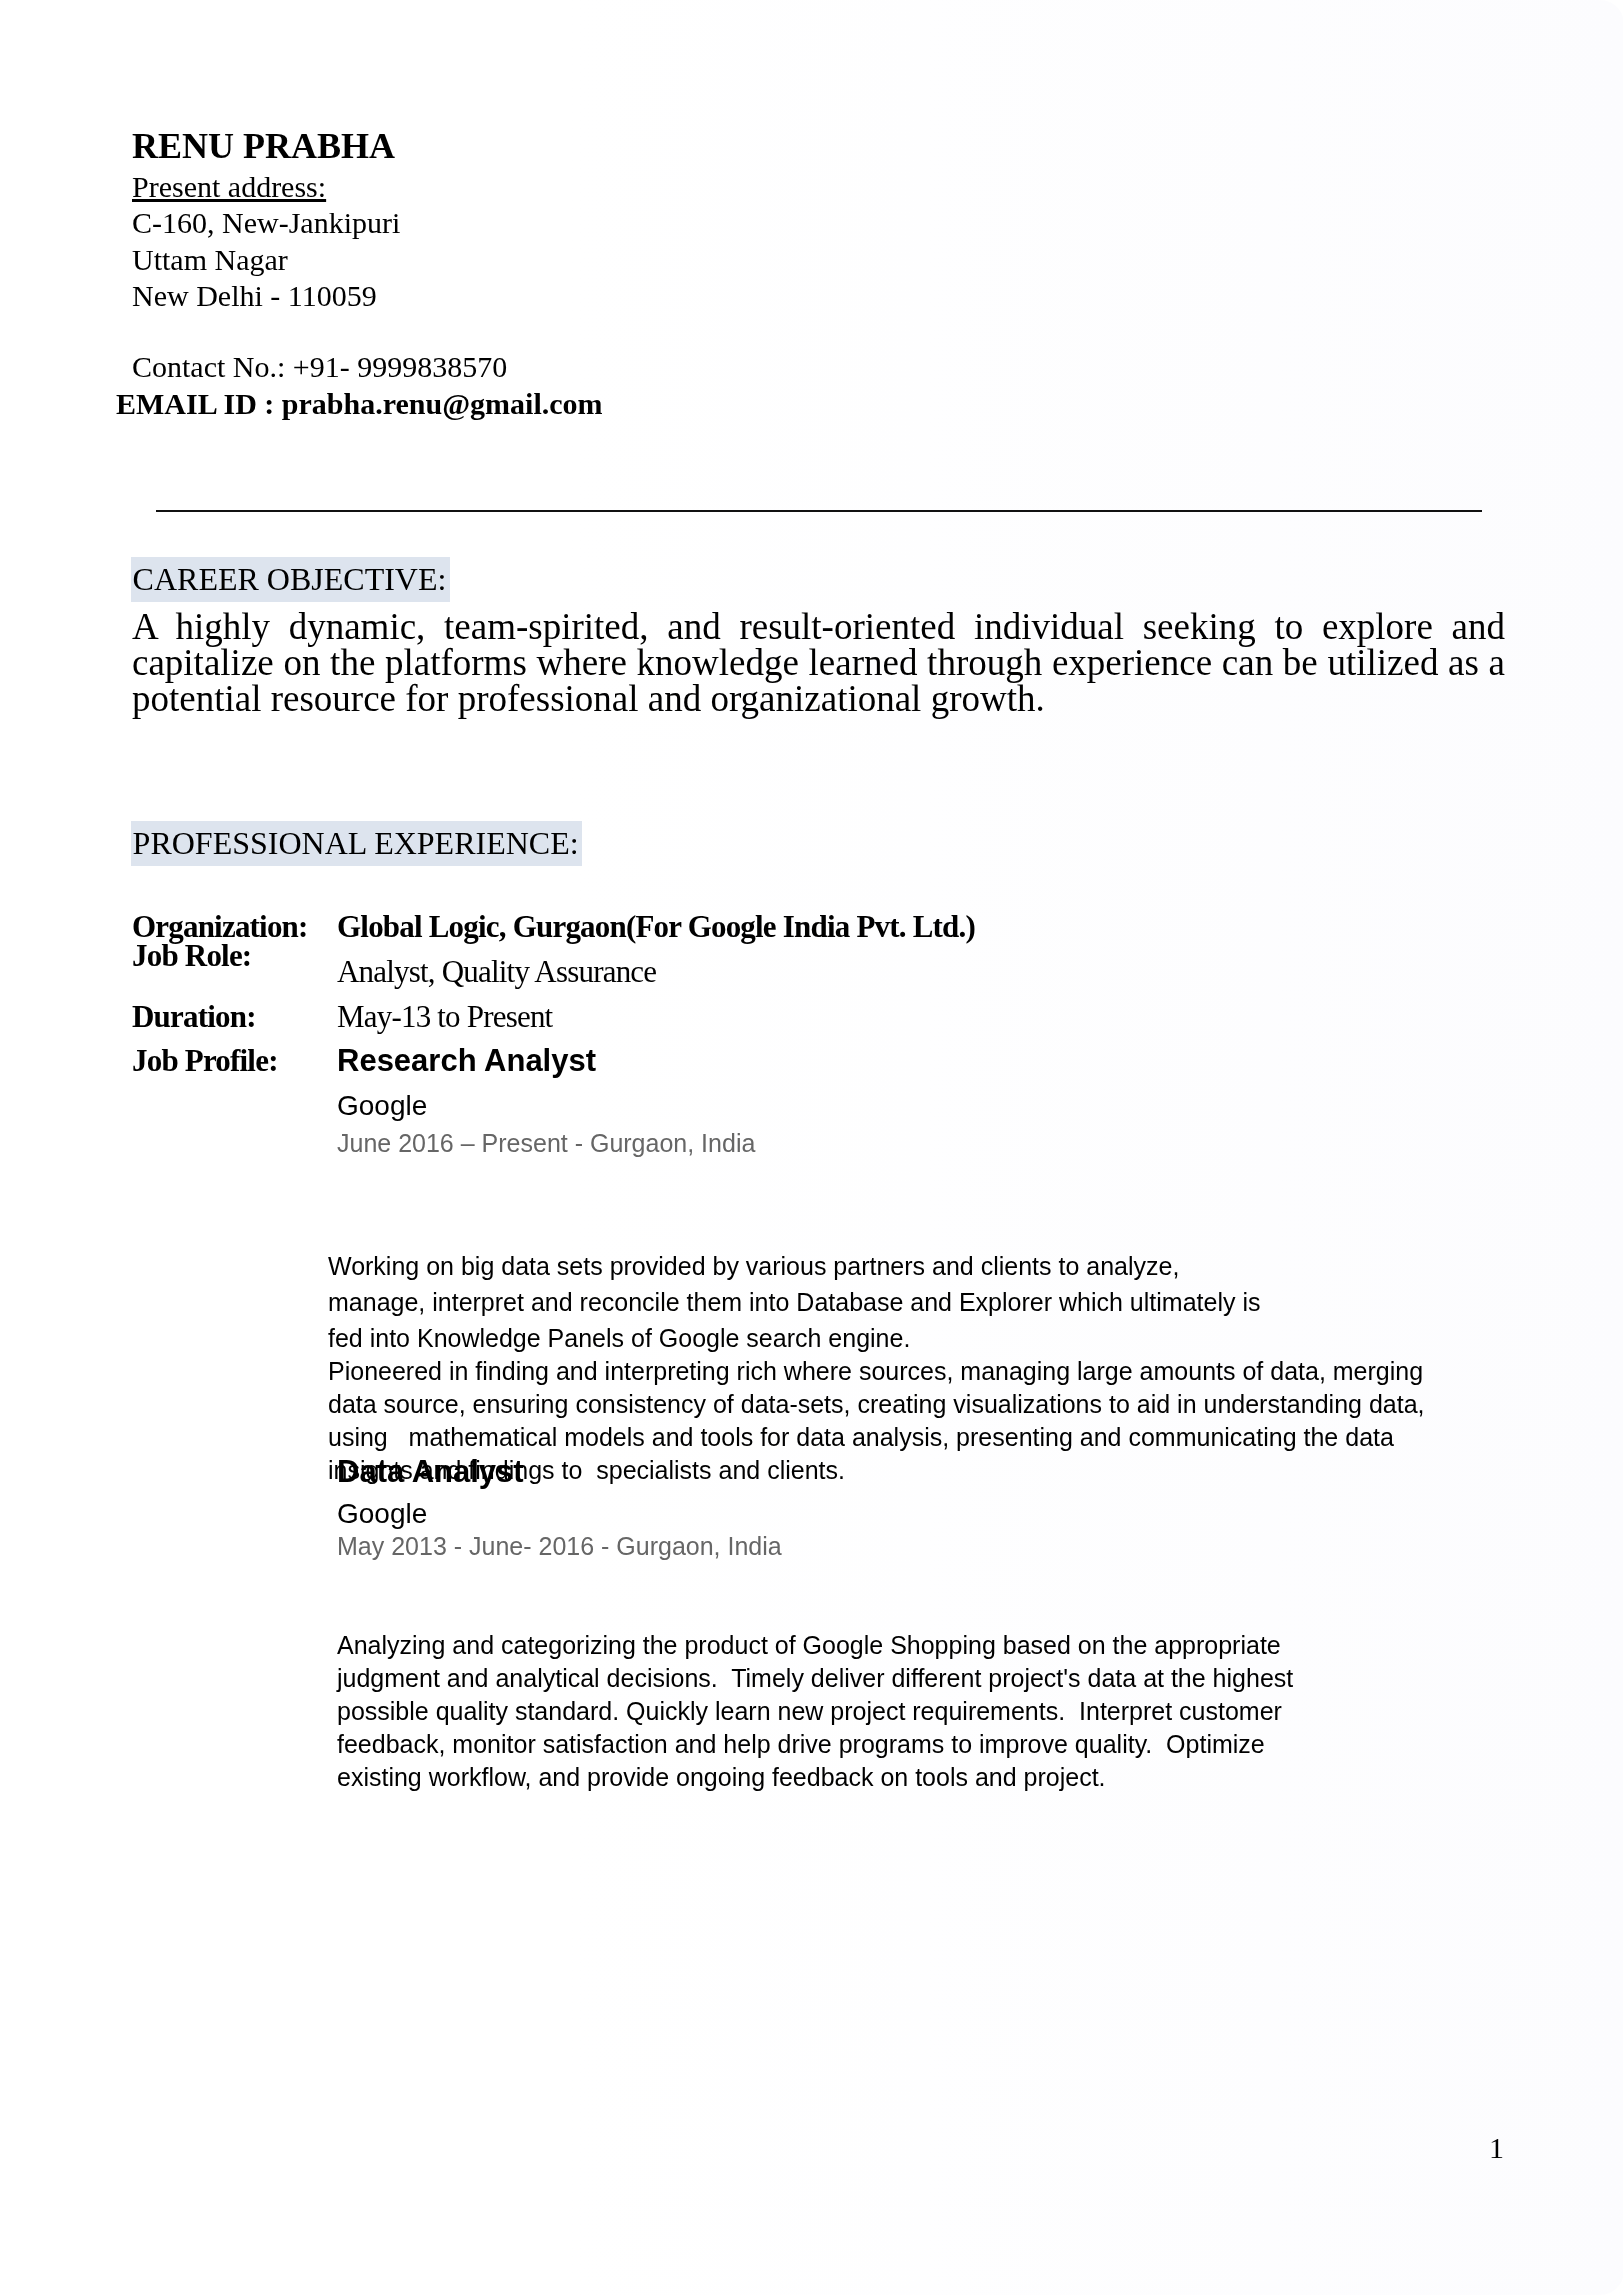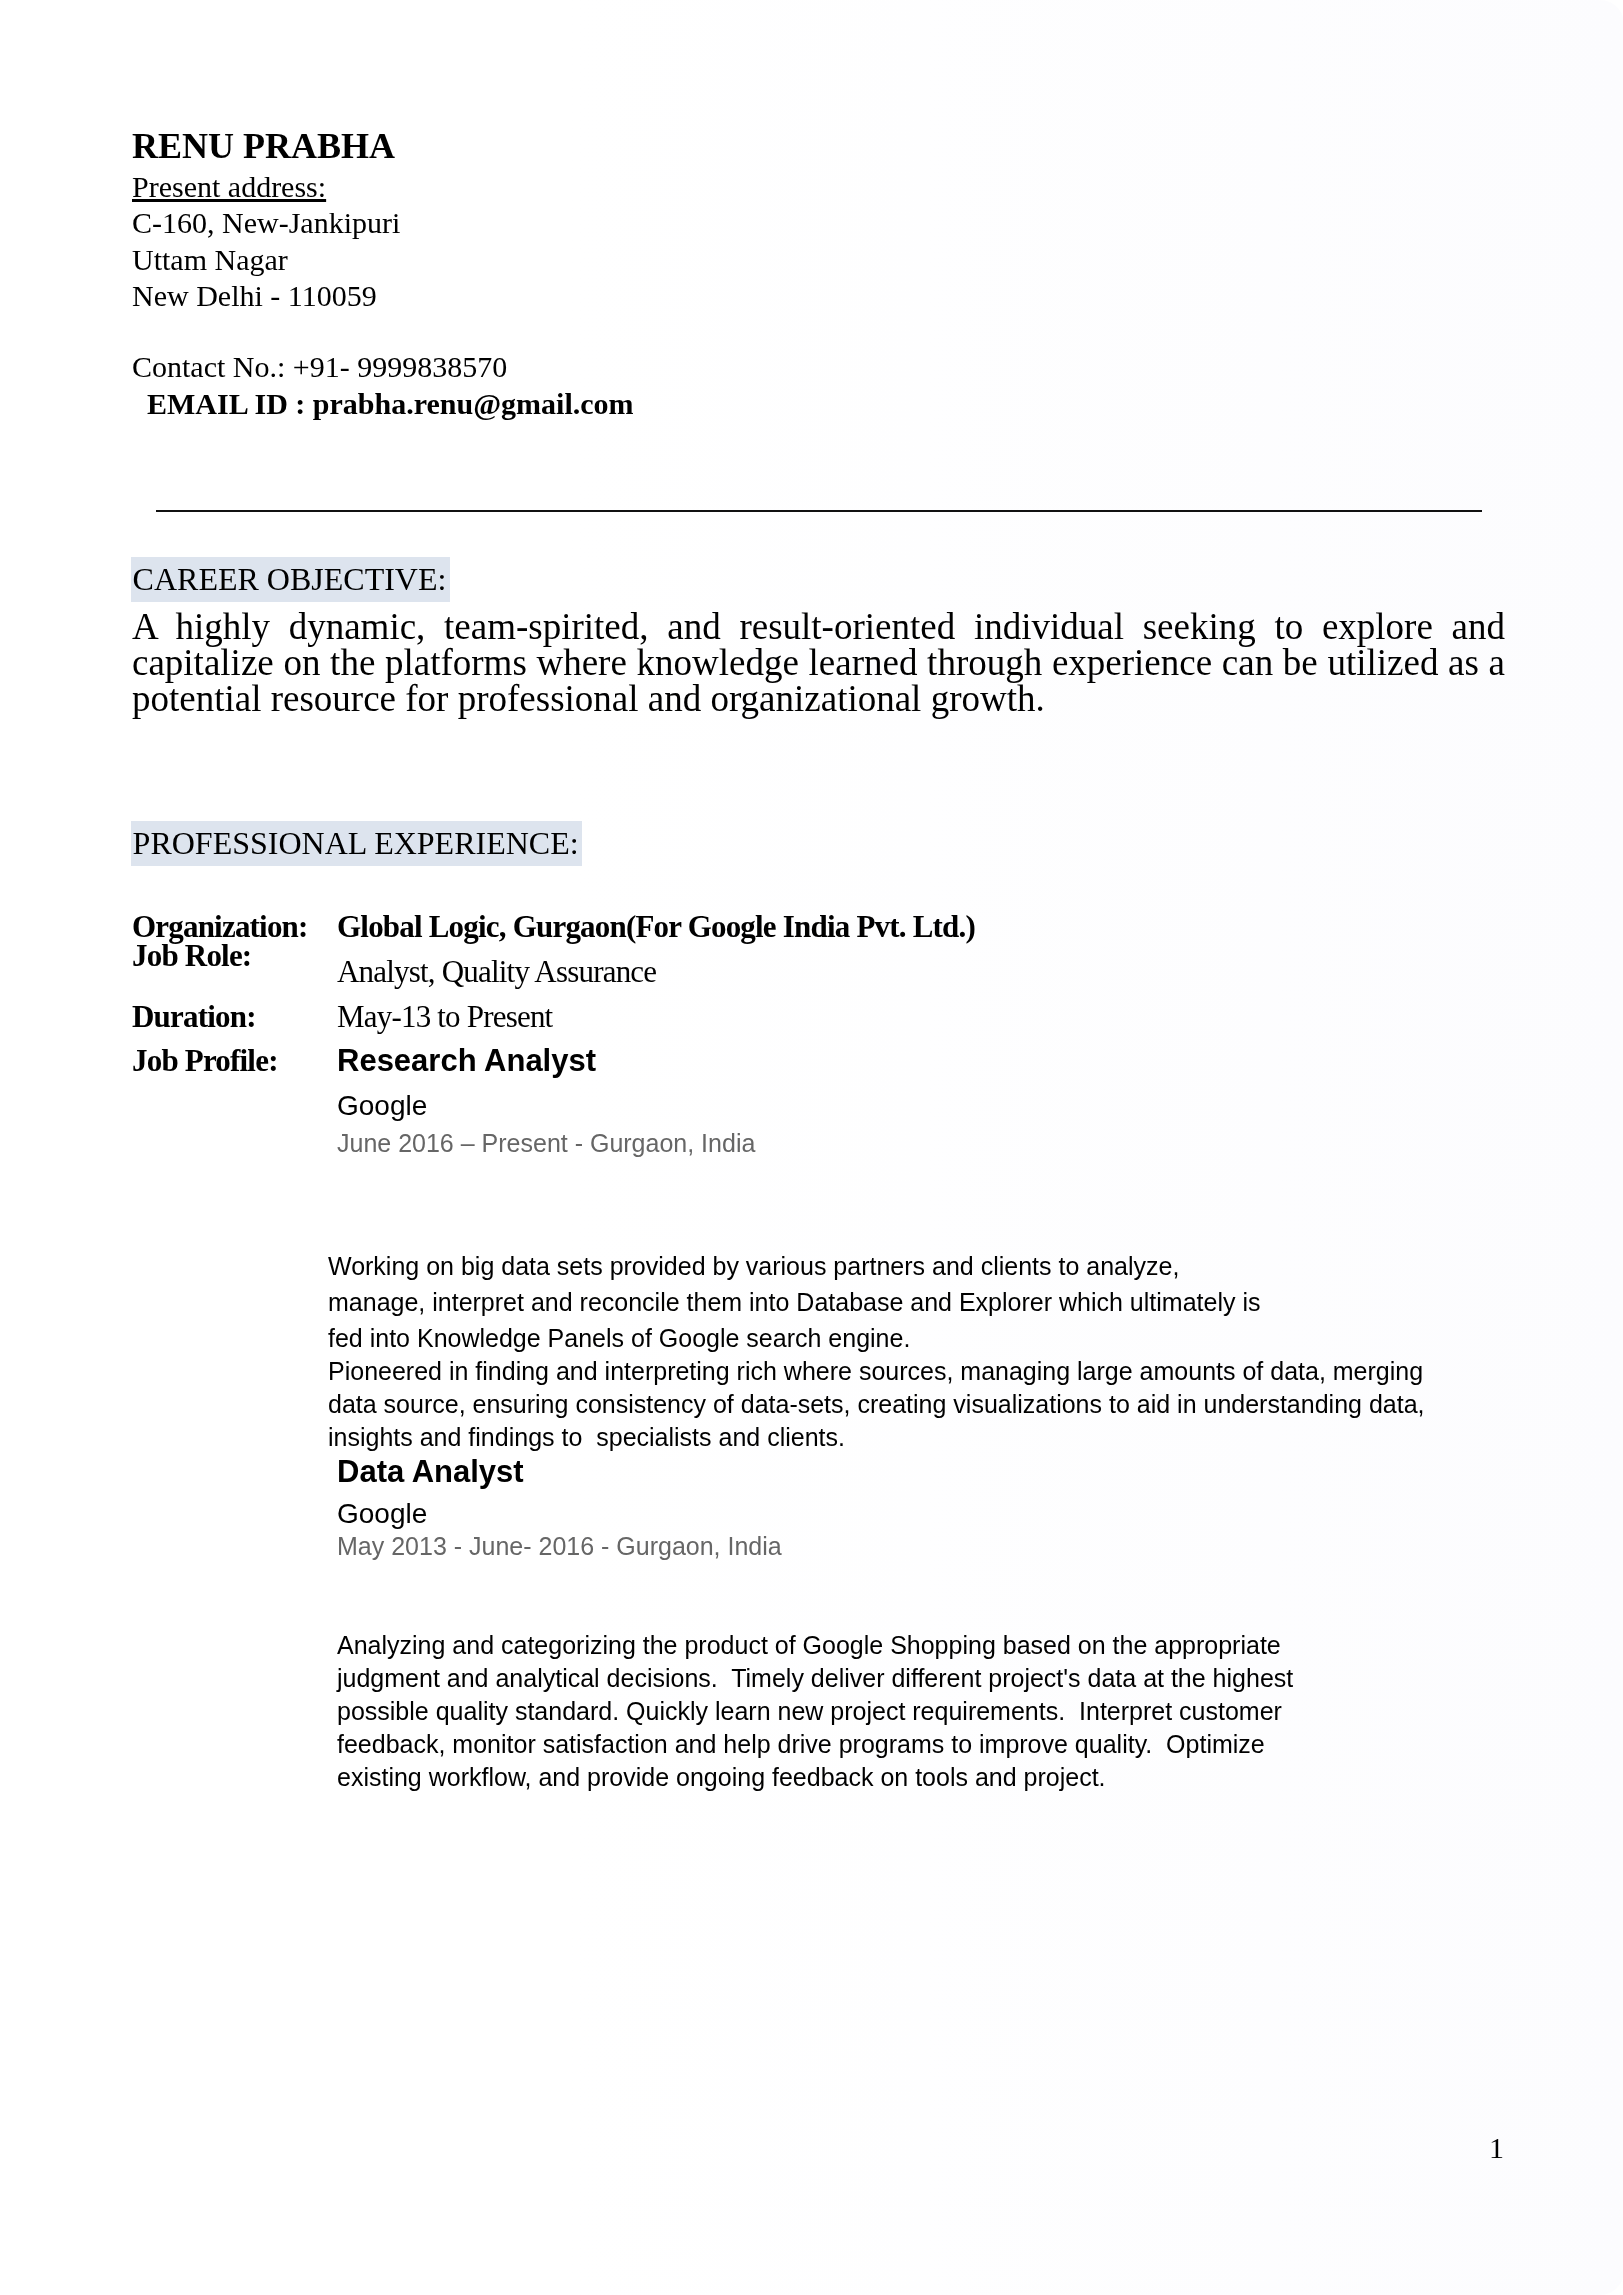--- a/index.html
+++ b/index.html
@@ -18,21 +18,21 @@
     .serif { font-family: "Liberation Serif", "DejaVu Serif", serif; }
     .sans { font-family: "Liberation Sans", "DejaVu Sans", sans-serif; }
 
     .abs { position: absolute; }
 
     
     .name { left: 132px; top: 125px; font-size: 36px; font-weight: bold; letter-spacing: 0px; }
     .addr-label { left: 132px; top: 170px; font-size: 30px; text-decoration: underline; }
     .addr-line { left: 132px; font-size: 30px; }
     .contact { left: 132px; top: 350px; font-size: 30px; }
-    .email { left: 147px; top: 387px; font-size: 30px; font-weight: bold; }
+    .email { left: 116px; top: 387px; font-size: 30px; font-weight: bold; }
 
     .rule { left: 156px; top: 510px; width: 1326px; height: 2.4px; background: #111; }
 
     .section-head {
       left: 131px; font-size: 32px; font-weight: normal;
       background: #dde4ee; padding: 1.6px 3.2px 3.2px 1.6px; line-height: 40px;
     }
 
     .objective {
       left: 132px; top: 609px; width: 1373px; font-size: 37px; line-height: 36px;
@@ -85,20 +85,21 @@
   <div class="abs sans job-title" style="top:1043px">Research Analyst</div>
   <div class="abs sans company" style="top:1090px">Google</div>
   <div class="abs sans daterange" style="top:1129px">June 2016 – Present - Gurgaon, India</div>
 
   <div class="abs sans desc" style="left:328px; top:1202px;margin-top:48px;">
     <div style="height:36px">Working on big data sets provided by various partners and clients to analyze,</div>
     <div style="height:36px">manage, interpret and reconcile them into Database and Explorer which ultimately is</div>
     <div>fed into Knowledge Panels of Google search engine.</div>
     <div>Pioneered in finding and interpreting rich where sources, managing large amounts of data, merging</div>
     <div>data source, ensuring consistency of data-sets, creating visualizations to aid in understanding data,</div>
+    <div style="white-space:pre">using   mathematical models and tools for data analysis, presenting and communicating the data</div>
     <div style="white-space:pre">insights and findings to  specialists and clients.</div>
   </div>
 
   <div class="abs sans job-title" style="top:1454px">Data Analyst</div>
   <div class="abs sans company" style="top:1498px">Google</div>
   <div class="abs sans daterange" style="top:1532px">May 2013 - June- 2016 - Gurgaon, India</div>
 
   <div class="abs sans desc" style="left:337px; top:1629px;">
     <div style="white-space:pre">Analyzing and categorizing the product of Google Shopping based on the appropriate</div>
     <div style="white-space:pre">judgment and analytical decisions.  Timely deliver different project's data at the highest</div>

